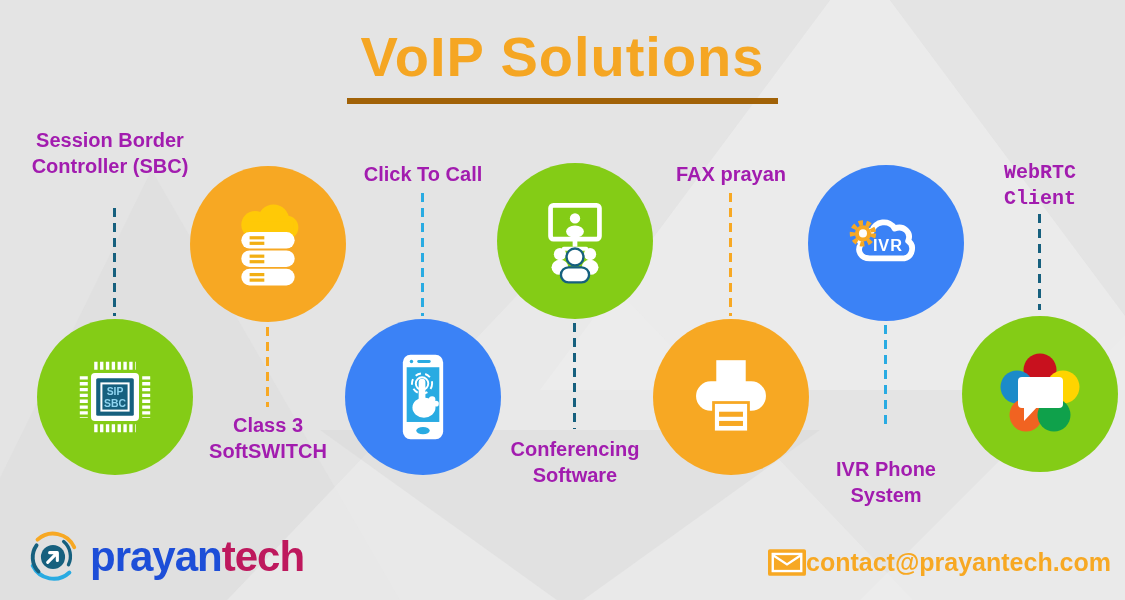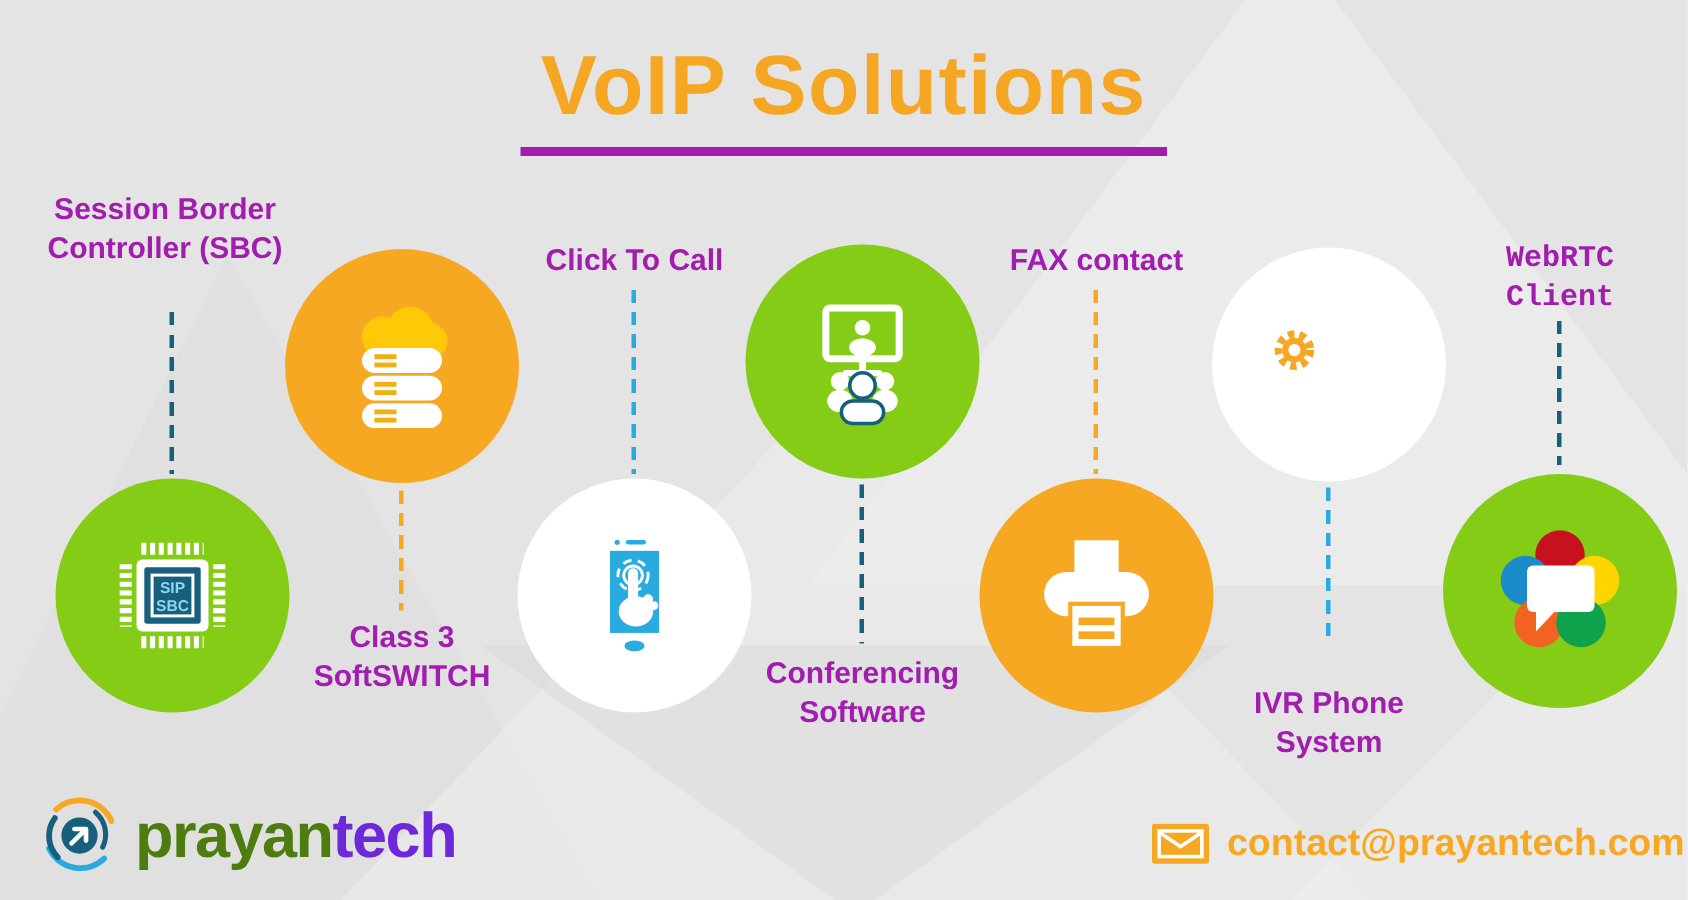--- a/index.html
+++ b/index.html
@@ -14,21 +14,21 @@
        clip-path:polygon(50% 0,100% 100%,0 100%);}
   .bg3{left:170px;top:240px;width:800px;height:420px;background:#ededed;opacity:.6;
        clip-path:polygon(50% 0,100% 100%,0 100%);}
   .bg4{left:320px;top:430px;width:500px;height:230px;background:#d8d8d8;opacity:.45;
        clip-path:polygon(0 0,100% 0,50% 78%);}
   .bg5{left:830px;top:330px;width:600px;height:300px;background:#ececec;opacity:.7;
        clip-path:polygon(50% 0,100% 100%,0 100%);}
 
   .title-wrap{position:absolute;left:0;top:24px;width:1125px;text-align:center;}
   .title{display:inline-block;font-size:56px;font-weight:bold;color:#F5A623;
-         border-bottom:6px solid #a21caf;padding:0 14px 9px 14px;letter-spacing:1px;}
+         border-bottom:6px solid #a16207;padding:0 14px 9px 14px;letter-spacing:1px;}
 
   .item-label{position:absolute;font-size:20px;font-weight:bold;color:#a21caf;
               text-align:center;line-height:26px;}
   .lab1{left:5px;top:127px;width:210px;}
   .lab2{left:193px;top:412px;width:150px;}
   .lab3{left:318px;top:161px;width:210px;}
   .lab4{left:500px;top:436px;width:150px;}
   .lab5{left:626px;top:161px;width:210px;}
   .lab6{left:826px;top:456px;width:120px;}
   .lab7{left:985px;top:160px;width:110px;font-family:Liberation Mono, monospace;}
@@ -42,36 +42,36 @@
   .con3{left:421px;top:193px;height:123px;}
   .con4{left:573px;top:323px;height:106px;}
   .con5{left:729px;top:193px;height:123px;}
   .con6{left:884px;top:325px;height:105px;}
   .con7{left:1038px;top:214px;height:96px;}
 
   .circle{position:absolute;width:156px;height:156px;border-radius:50%;
           display:flex;align-items:center;justify-content:center;}
   .c-teal{background:#84cc16;}
   .c-orange{background:#F7A823;}
-  .c-blue{background:#ffffff;align-items:center;}
+  .c-blue{background:#3b82f6;align-items:center;}
   .cir1{left:37px;top:319px;}
   .cir2{left:190px;top:166px;}
   .cir3{left:345px;top:319px;}
   .cir4{left:497px;top:163px;}
   .cir5{left:653px;top:319px;}
   .cir6{left:808px;top:165px;}
   .cir7{left:962px;top:316px;}
 
   .footer-logo{position:absolute;left:24px;top:528px;display:flex;align-items:center;}
   .brand-text{font-size:42px;font-weight:bold;letter-spacing:-1px;margin-left:8px;line-height:58px;}
-  .brand-primary{color:#4d7c0f;}
-  .brand-secondary{color:#6d28d9;}
+  .brand-primary{color:#1d4ed8;}
+  .brand-secondary{color:#be185d;}
 
   .contact{position:absolute;left:768px;top:548px;display:flex;align-items:center;}
-  .contact-email{color:#F7A823;font-size:25px;font-weight:bold;margin-left:12px;}
+  .contact-email{color:#F7A823;font-size:25px;font-weight:bold;}
 
   svg text{font-family:"Liberation Sans", sans-serif;font-weight:bold;}
 </style>
 </head>
 <body>
 
 <div class="stage">
 
   <div>
     <div class="bg-shape bg1"></div>
@@ -82,21 +82,21 @@
   </div>
 
   <div class="title-wrap">
     <span class="title">VoIP Solutions</span>
   </div>
 
   <div class="item-label lab1">Session Border Controller (SBC)</div>
   <div class="item-label lab2">Class 3 SoftSWITCH</div>
   <div class="item-label lab3">Click To Call</div>
   <div class="item-label lab4">Conferencing Software</div>
-  <div class="item-label lab5">FAX contact</div>
+  <div class="item-label lab5">FAX prayan</div>
   <div class="item-label lab6">IVR Phone System</div>
   <div class="item-label lab7">WebRTC Client</div>
 
   <div class="connector dash-teal con1"></div>
   <div class="connector dash-orange con2"></div>
   <div class="connector dash-blue con3"></div>
   <div class="connector dash-teal con4"></div>
   <div class="connector dash-orange con5"></div>
   <div class="connector dash-blue con6"></div>
   <div class="connector dash-teal con7"></div>

